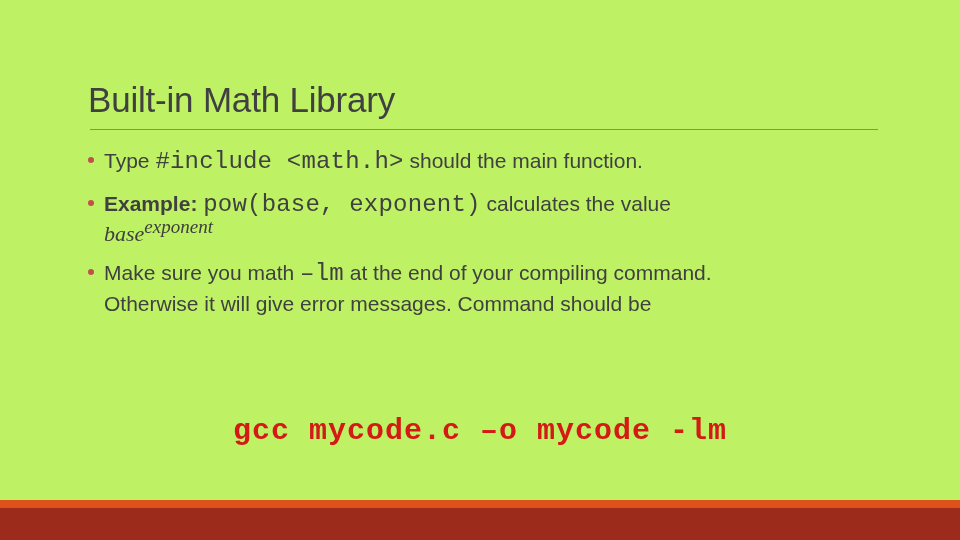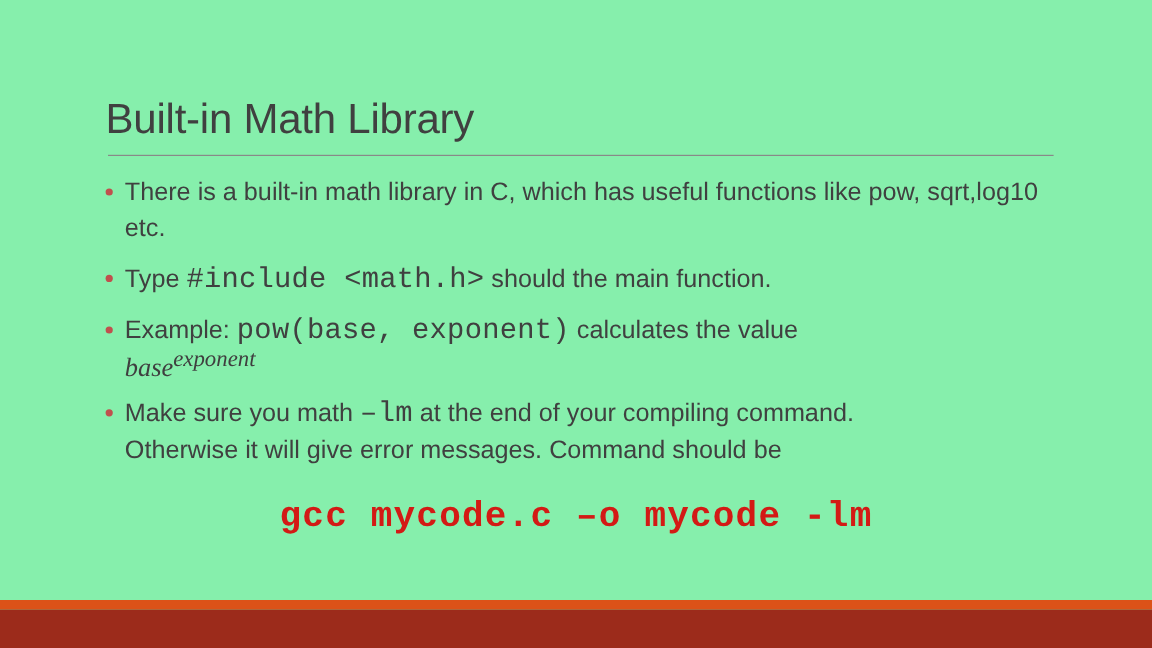--- a/index.html
+++ b/index.html
@@ -13,21 +13,21 @@
     font-family: "Liberation Sans", sans-serif;
     overflow: hidden;
     position: relative;
   }
 
   #slide {
     position: absolute;
     left: 0; top: 0;
     width: 960px;
     height: 540px;
-    background: #86efac;
+    background: #bef264;
   }
 
   
   #title-block {
     position: absolute;
     left: 88px;
     top: 78px;
     width: 800px;
   }
   #page-title {
@@ -77,21 +77,21 @@
   .btext {
     display: inline;
   }
   .mono {
     font-family: "Liberation Mono", "DejaVu Sans Mono", monospace;
     font-size: 24px;
     letter-spacing: 0.2px;
     color: #404040;
   }
   .bold-seg {
-    font-weight: 400;
+    font-weight: 700;
     text-align: right;
   }
 
   
   .math-line {
     font-family: "Liberation Serif", "DejaVu Serif", serif;
     font-style: italic;
     font-size: 22px;
     color: #3f3f3f;
     line-height: 28px;
@@ -150,24 +150,20 @@
 
 <div id="slide">
 
   <div id="title-block">
     <div id="page-title">Built-in Math Library</div>
   </div>
   <div id="title-rule"></div>
 
   <div id="body-block">
 
-    <div class="bullet-item">
-      <span class="dot"></span>
-      <span class="btext">There is a built-in math library in C, which has useful functions like pow, sqrt,log10 etc.</span>
-    </div>
 
     <div class="bullet-item">
       <span class="dot"></span>
       <span class="btext">Type </span><span class="mono">#include &lt;math.h&gt;</span><span class="btext">  should the main function.</span>
     </div>
 
     <div class="bullet-item" style="margin-bottom:2px;">
       <span class="dot"></span>
       <span class="btext bold-seg">Example: </span><span class="mono">pow(base, exponent)</span><span class="btext">  calculates the value</span>
     </div>

